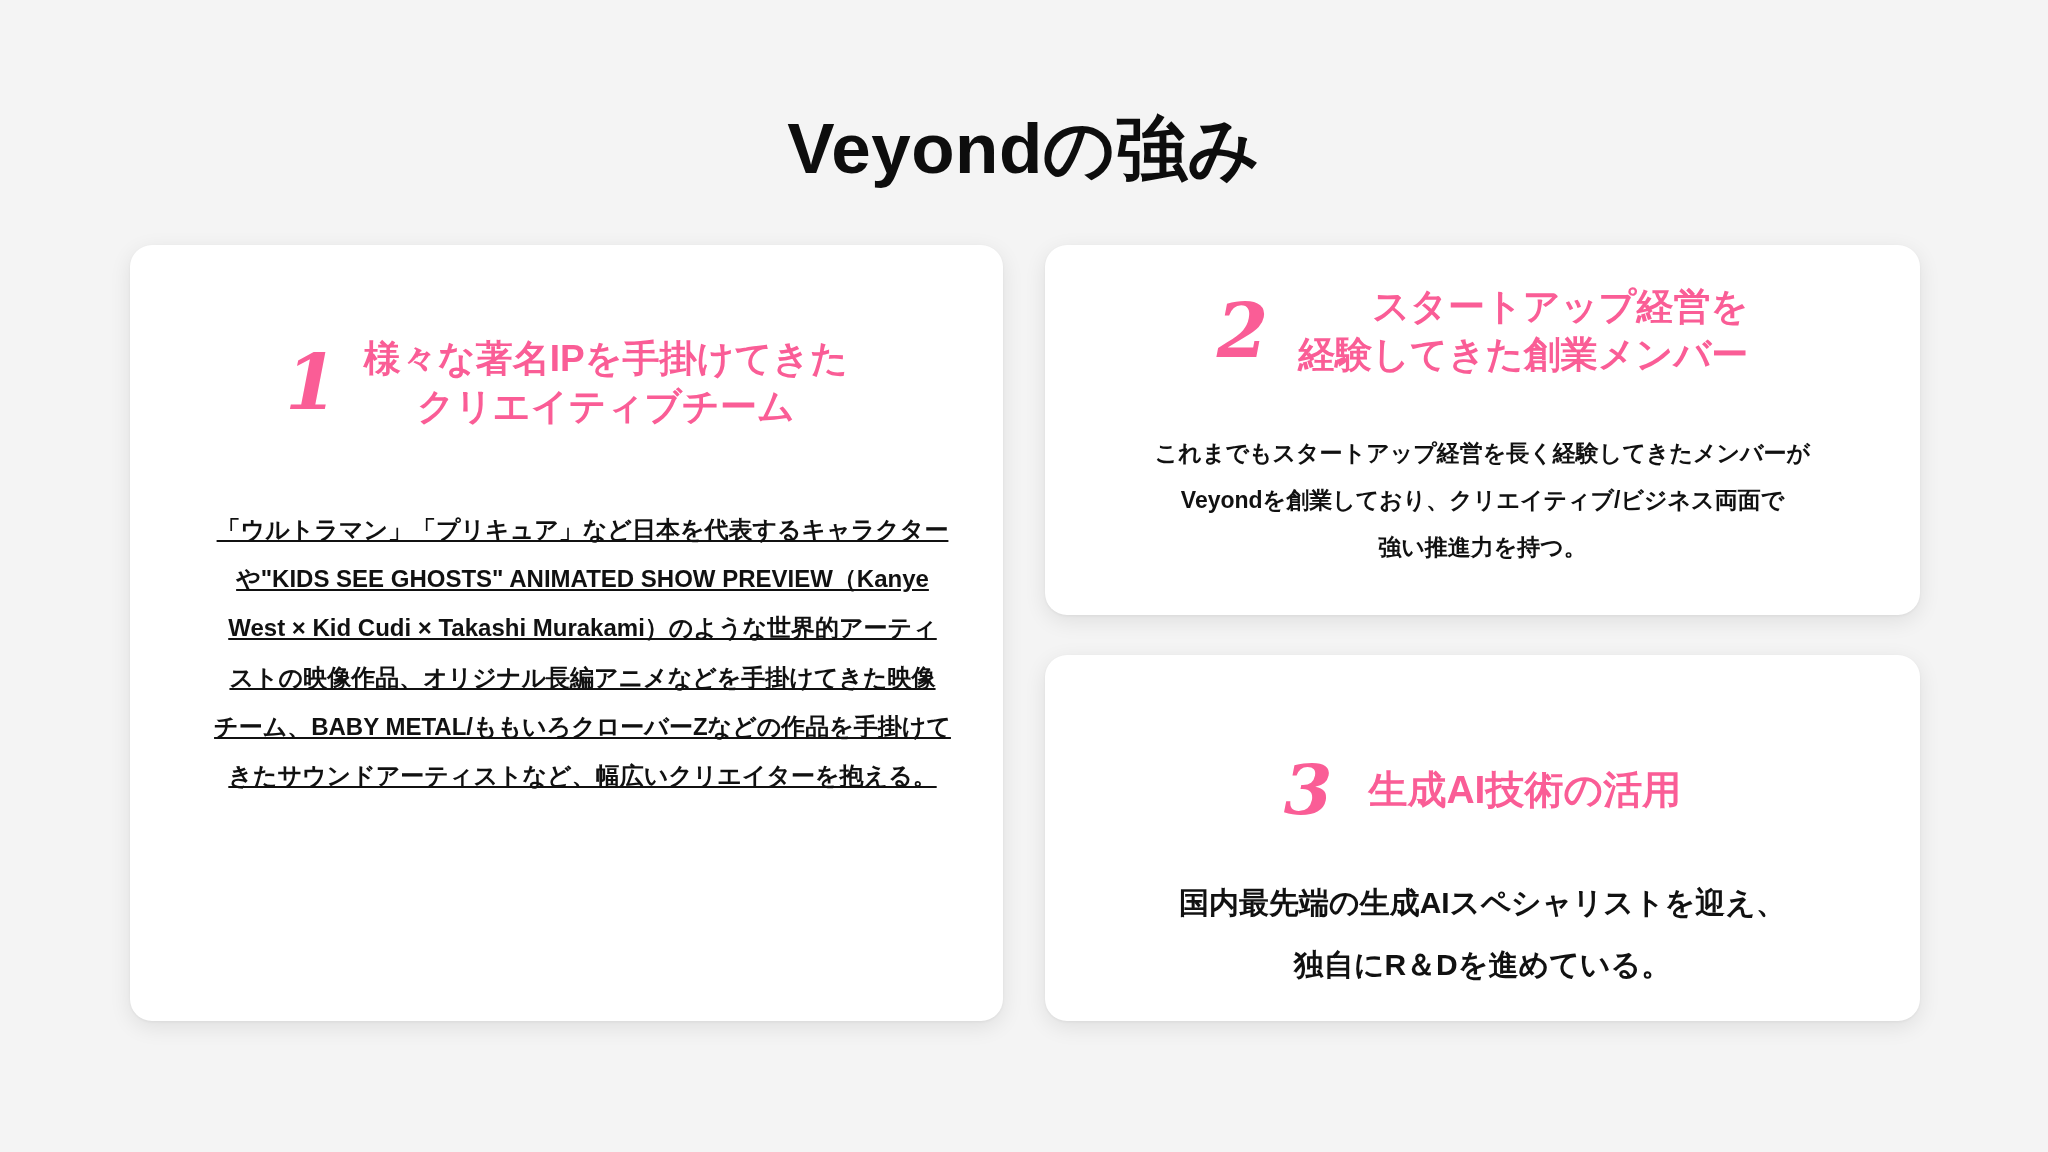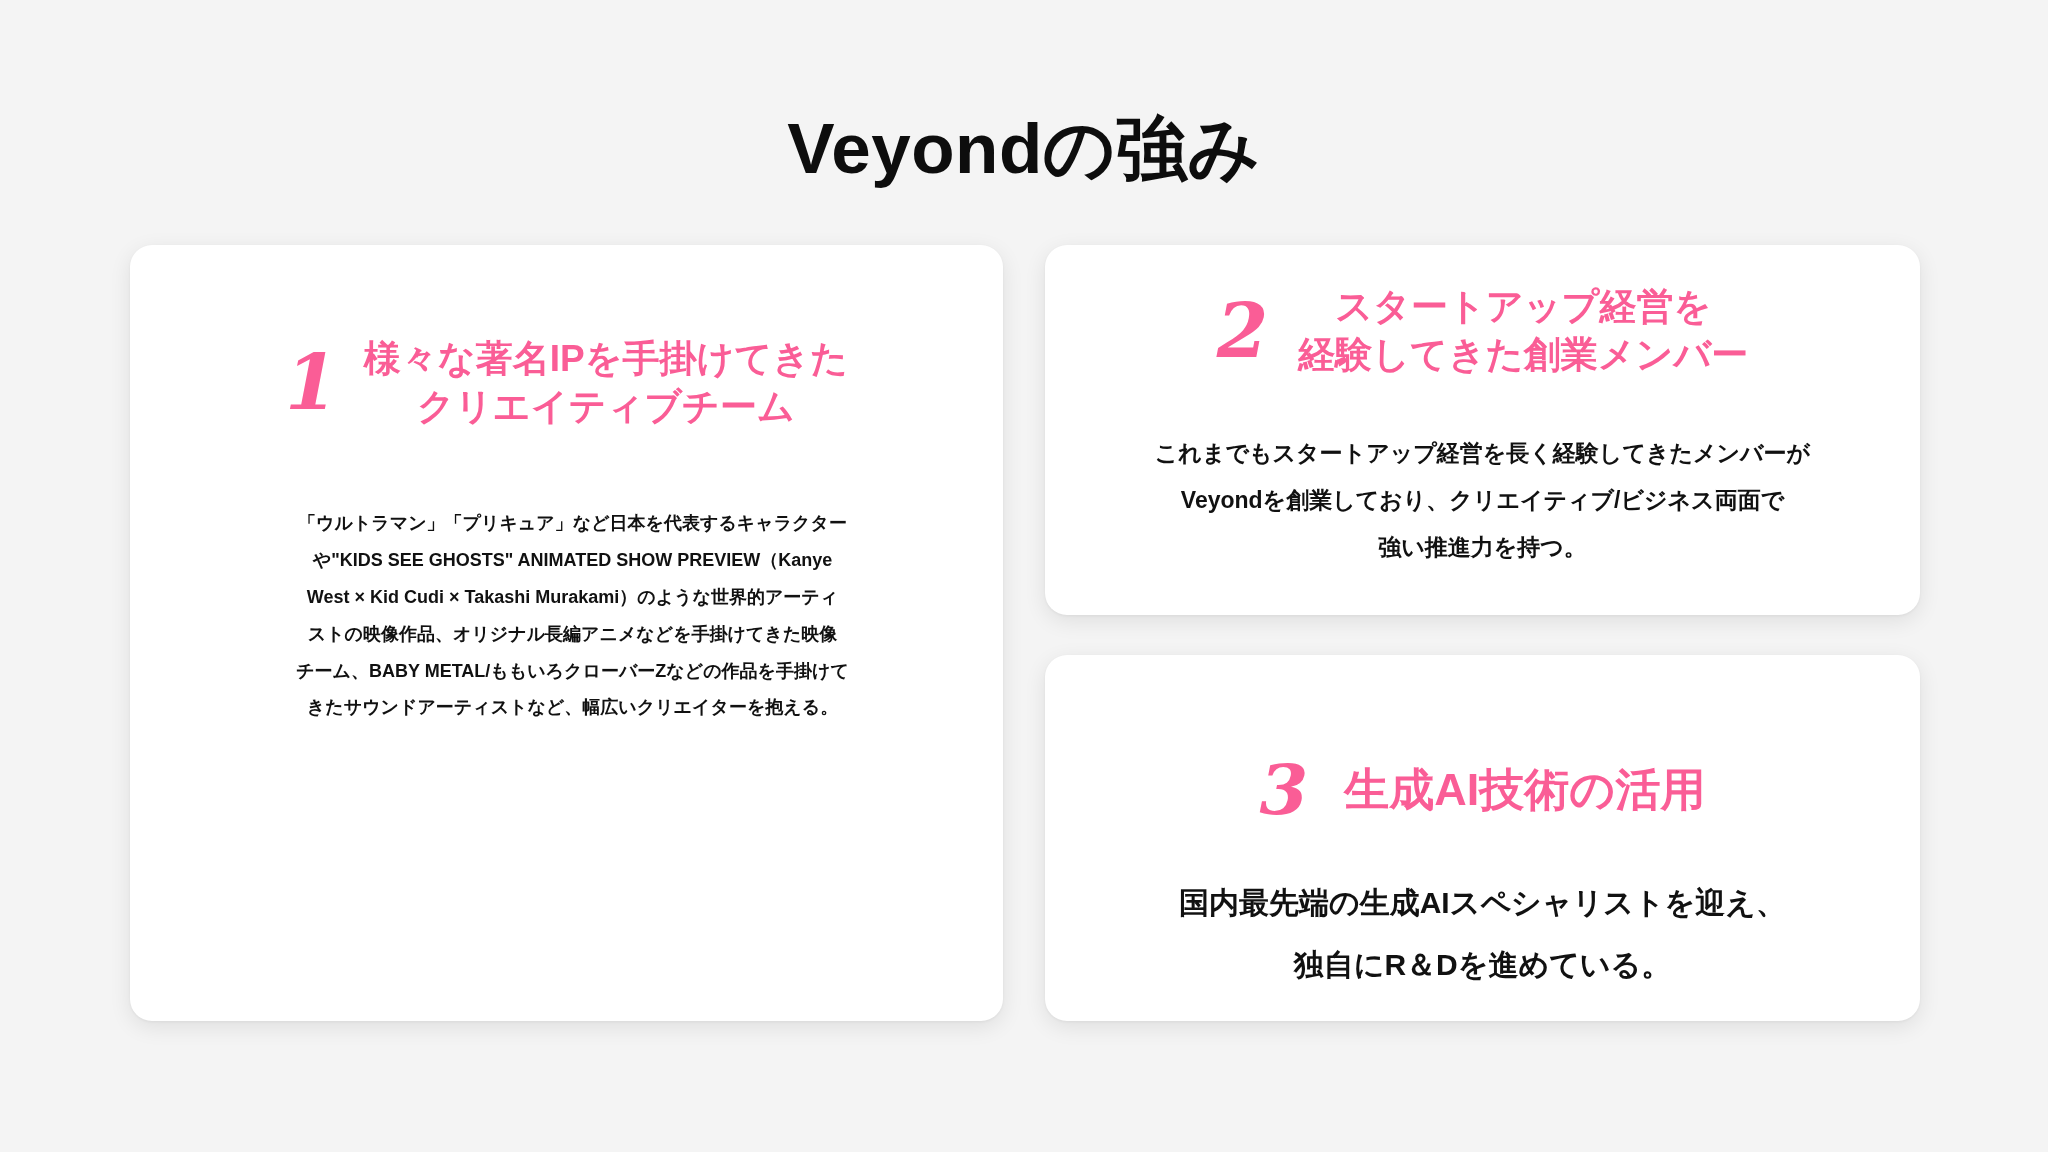--- a/index.html
+++ b/index.html
@@ -78,43 +78,44 @@
     line-height:2.05;
   }
 
   
   #card-1 .card-head   { position:absolute; top:90px; left:0; padding:0 40px; }
   #card-1 .card-number { font-size:76px; }
   #card-1 .card-heading{ font-size:37px; }
   #card-1 .card-body {
     position:absolute;
     top:260px;
-    left:6px;
+    left:16px;
     width:100%;
     padding:0 28px;
-    font-size:18px;
+    font-size:24px;
+    text-decoration:underline;
   }
 
   
   #card-2 .card-head   { position:absolute; top:38px; left:0; padding:0 40px; gap:30px; }
   #card-2 .card-number { font-size:74px; }
-  #card-2 .card-heading{ font-size:37px; }
+  #card-2 .card-heading{ font-size:37px;text-align:right; }
   #card-2 .card-body {
     position:absolute;
     top:185px;
     left:0;
     width:100%;
     padding:0 24px;
     font-size:23px;
   }
 
   
   #card-3 .card-head   { position:absolute; top:100px; left:0; padding:0 40px; gap:36px; }
   #card-3 .card-number { font-size:70px; }
-  #card-3 .card-heading{ font-size:45px; }
+  #card-3 .card-heading{ font-size:39px; }
   #card-3 .card-body {
     position:absolute;
     top:217px;
     left:0;
     width:100%;
     padding:0 53px;
     font-size:30px;
   }
 
   .bodyline { display:block; white-space:nowrap; }

